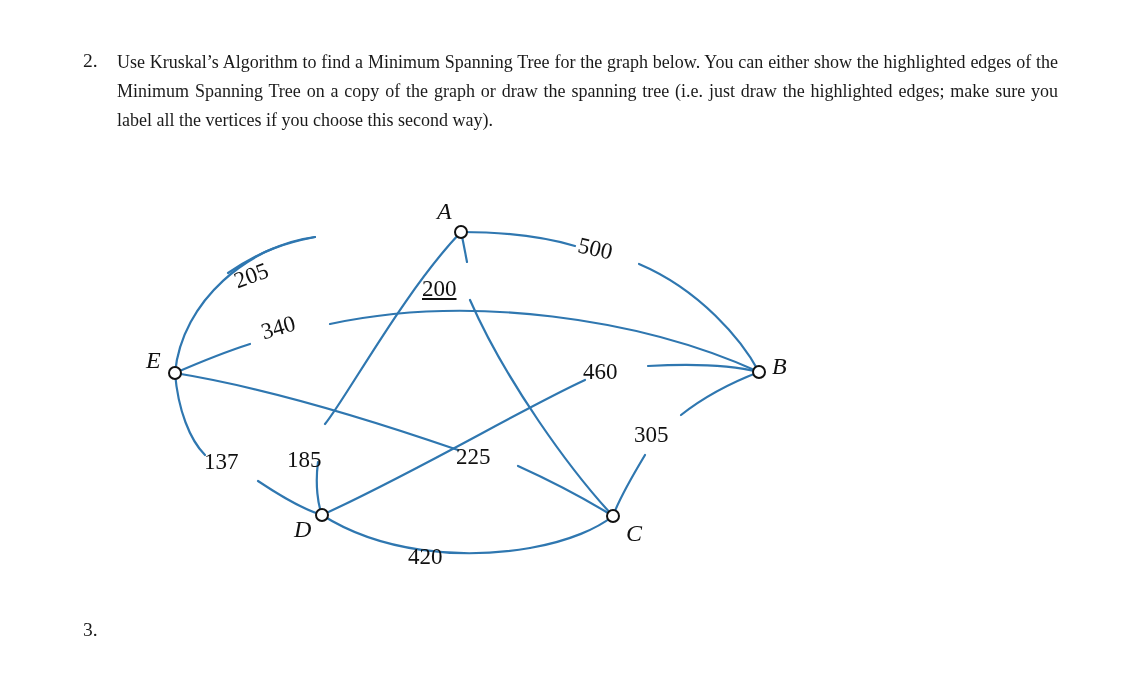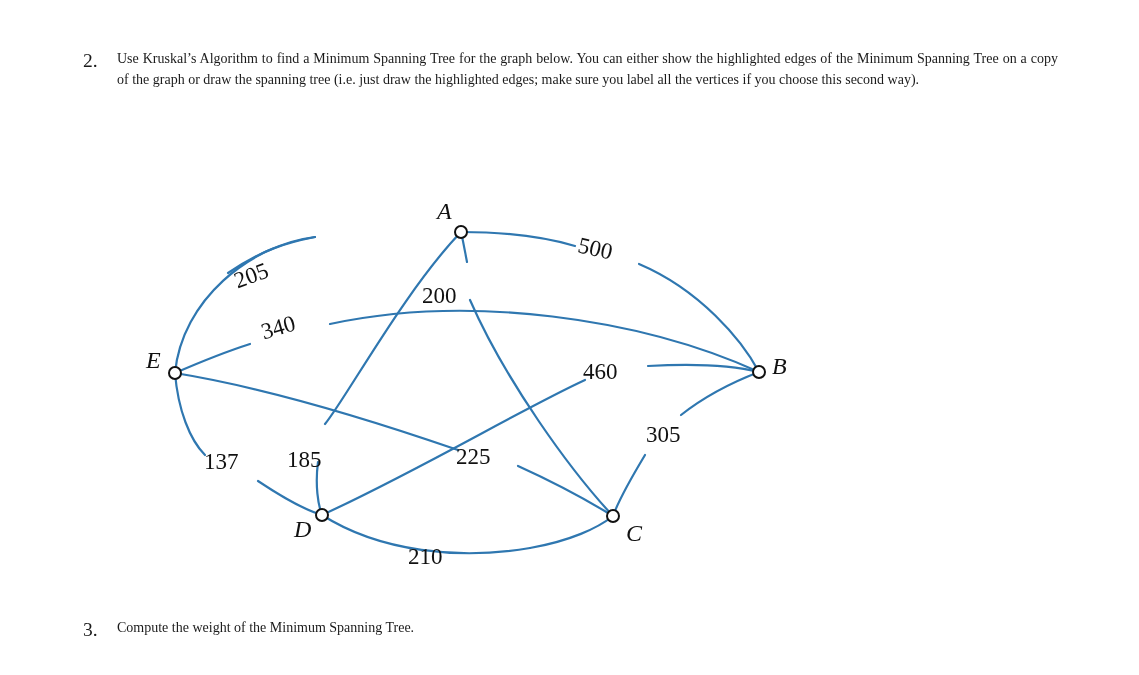--- a/index.html
+++ b/index.html
@@ -23,22 +23,22 @@
     align-items: flex-start;
   }
   .problem-number {
     width: 34px;
     flex: 0 0 34px;
     font-size: 19.5px;
     line-height: 26.5px;
     text-align: left;
   }
   .problem-body {
-    font-size: 14px;
-    line-height: 21px;
+    font-size: 18px;
+    line-height: 29px;
     text-align: justify;
     text-justify: inter-word;
   }
 
   #problem-2 { left: 83px; top: 48px; width: 975px; }
   #problem-2 .problem-body { width: 941px; }
   #problem-2 .problem-body p { margin: 0; }
 
   #problem-3 { left: 83px; top: 617px; width: 700px; }
 
@@ -126,25 +126,24 @@
   <div class="vertex-label" style="left:437px; top:14px;">A</div>
   <div class="vertex-label" style="left:772px; top:169px;">B</div>
   <div class="vertex-label" style="left:626px; top:336px;">C</div>
   <div class="vertex-label" style="left:294px; top:332px;">D</div>
   <div class="vertex-label" style="left:146px; top:163px;">E</div>
 
   <div class="edge-weight" style="left:234px; top:79px; transform:rotate(-20deg);">205</div>
   <div class="edge-weight" style="left:578px; top:52px; transform:rotate(13deg);">500</div>
   <div class="edge-weight" style="left:261px; top:131px; transform:rotate(-16deg);">340</div>
   <div class="edge-weight" style="left:287px; top:263px;">185</div>
-  <div class="edge-weight" style="left:422px; top:99px;">200</div>
+  <div class="edge-weight" style="left:422px; top:92px;text-decoration:underline;">200</div>
   <div class="edge-weight" style="left:456px; top:260px;">225</div>
   <div class="edge-weight" style="left:583px; top:175px;">460</div>
-  <div class="edge-weight" style="left:634px; top:238px;margin-left:12px;">305</div>
+  <div class="edge-weight" style="left:634px; top:238px;">305</div>
   <div class="edge-weight" style="left:204px; top:265px;">137</div>
-  <div class="edge-weight" style="left:408px; top:360px;">210</div>
+  <div class="edge-weight" style="left:408px; top:360px;">420</div>
 
 </div>
 
 <div class="problem" id="problem-3">
   <div class="problem-number">3.</div>
-  <div class="problem-body">Compute the weight of the Minimum Spanning Tree.</div>
 </div>
 
 </body></html>

